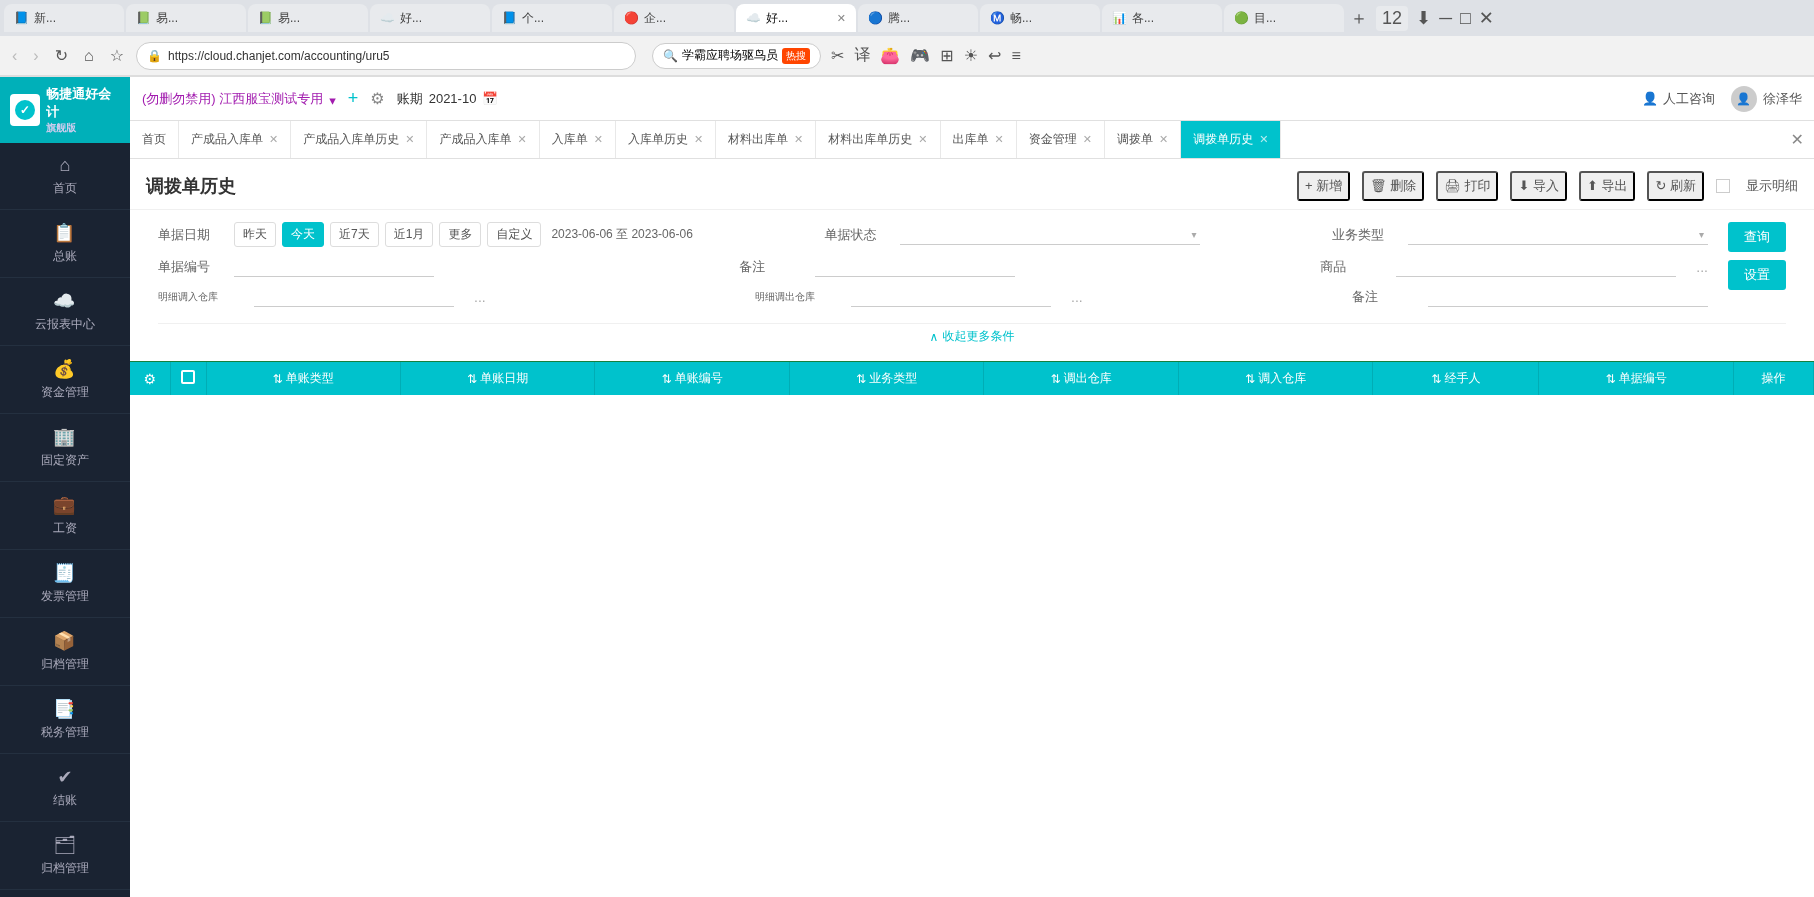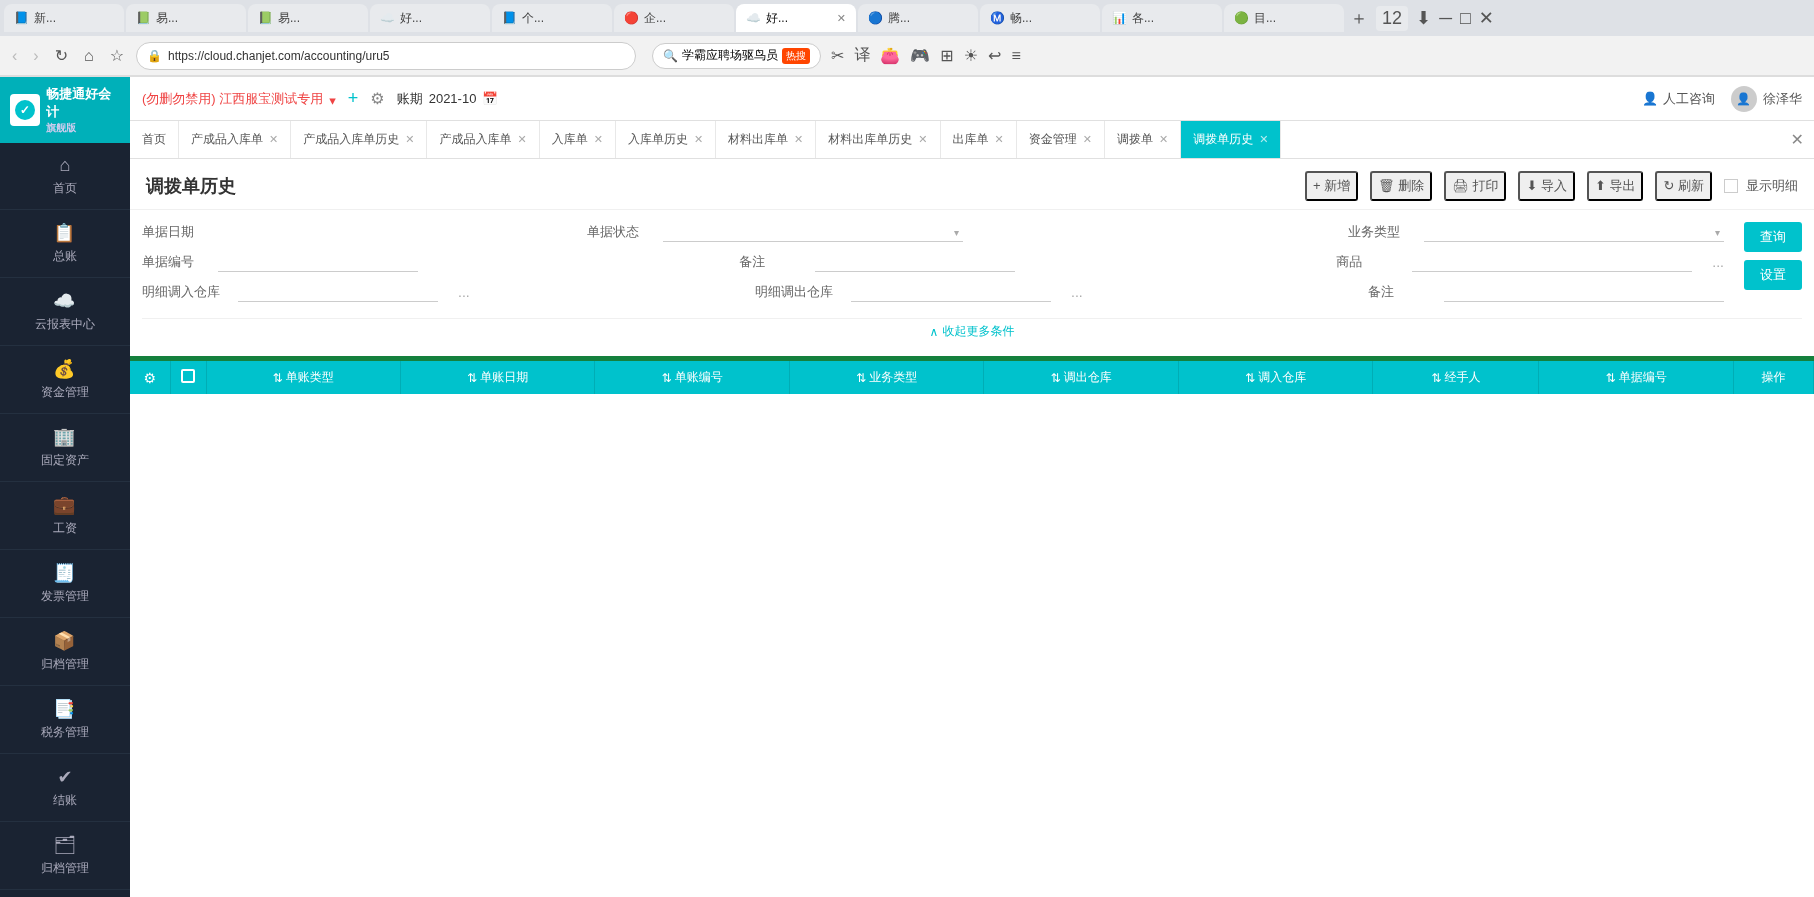--- a/index.html
+++ b/index.html
@@ -196,21 +196,21 @@
       align-items: center;
       padding: 0 12px;
       height: 44px;
       gap: 12px;
     }
     .company-selector {
       display: flex;
       align-items: flex-end;
       gap: 6px;
       font-size: 13px;
-      color: #ef4444;
+      color: #a21caf;
       cursor: pointer;
     }
     .account-period {
       display: flex;
       align-items: center;
       gap: 6px;
       font-size: 13px;
       color: #333;
     }
     .top-bar-right {
@@ -319,52 +319,52 @@
       gap: 4px;
       font-size: 13px;
       color: #555;
       cursor: pointer;
       padding: 4px 6px;
       border-radius: 3px;
     }
     .display-toggle {
       display: flex;
       align-items: center;
-      gap: 8px;
+      gap: 16px;
       font-size: 13px;
       color: #555;
       cursor: pointer;
     }
     .toggle-checkbox {
       width: 14px;
       height: 14px;
       border: 1px solid #ccc;
       background: #fff;
     }
 
     
     .filter-area {
-      padding: 12px 12px;
+      padding: 12px 28px;
       background: #fff;
-      border-bottom: 5px solid #15803d;
+      border-bottom: 1px solid #15803d;
     }
     .filter-row {
       display: flex;
       align-items: center;
       gap: 16px;
       margin-bottom: 10px;
     }
     .filter-label {
       font-size: 13px;
       color: #666;
       width: 60px;
       flex-shrink: 0;
     }
     .filter-label-wide {
-      font-size: 13px;
+      font-size: 10px;
       color: #666;
       width: 80px;
       flex-shrink: 0;
     }
     .date-filters {
       display: flex;
       align-items: center;
       gap: 6px;
     }
     .date-btn {
@@ -786,20 +786,29 @@
           </div>
         </div>
       </div>
 
       <div class="filter-area">
         <div style="display:flex; align-items:flex-start; gap:20px;">
           <div style="flex:1;">
 
             <div class="filter-row">
               <span class="filter-label">单据日期</span>
+              <div class="date-filters">
+                <button class="date-btn">昨天</button>
+                <button class="date-btn active">今天</button>
+                <button class="date-btn">近7天</button>
+                <button class="date-btn">近1月</button>
+                <button class="date-btn">更多</button>
+                <button class="date-btn">自定义</button>
+                <span class="date-range">2023-06-06 至 2023-06-06</span>
+              </div>
               <span style="flex:1;"></span>
               <span class="filter-label">单据状态</span>
               <div class="select-wrapper">
                 <select class="filter-select">
                   <option value=""></option>
                 </select>
                 <span class="select-arrow">▾</span>
               </div>
               <span style="flex:1;"></span>
               <span class="filter-label">业务类型</span>

